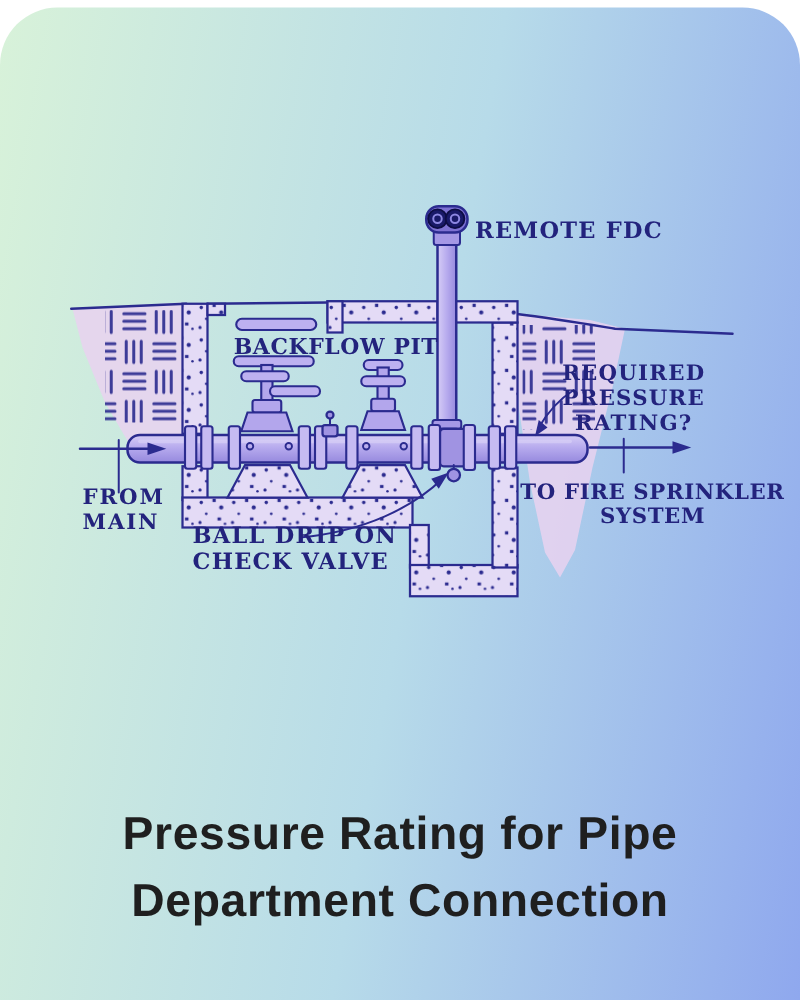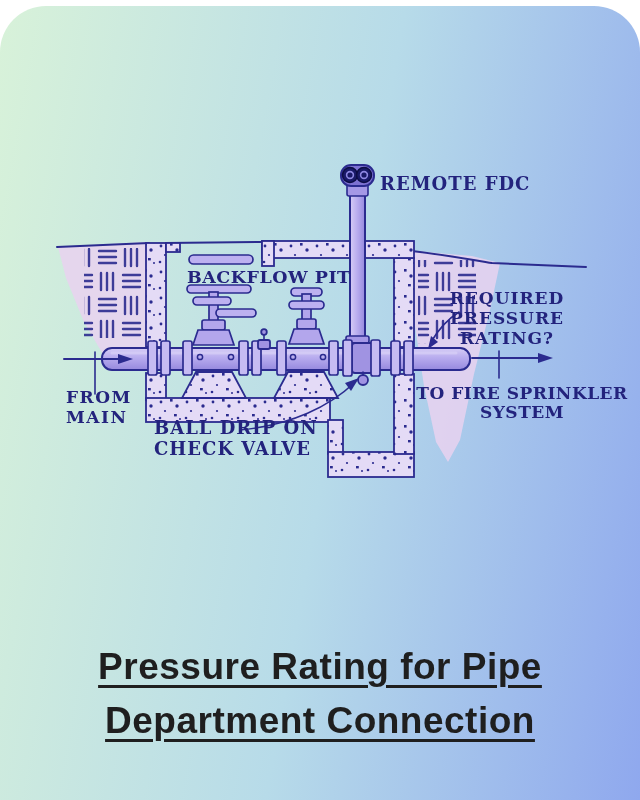--- a/index.html
+++ b/index.html
@@ -27,21 +27,21 @@
   .fitting{fill:#a598e6;stroke:var(--ink);stroke-width:1.6;}
   .valvebody{fill:#a093e2;stroke:var(--ink);stroke-width:1.8;}
   .fdcbody{fill:#7d71d2;stroke:var(--ink);stroke-width:2;}
   .fdccap{fill:#191968;stroke:#0d0d45;stroke-width:1.5;}
   .fdcring{fill:none;stroke:#8d87e2;stroke-width:1.6;}
   .bolt{fill:none;stroke:var(--ink);stroke-width:1.5;}
   text.lbl{fill:var(--label-color);font-family:"DejaVu Serif",serif;font-weight:600;}
   .title{position:absolute;left:0;top:634px;width:640px;text-align:center;
     color:var(--title-color);font-size:37px;line-height:54px;font-weight:600;
     letter-spacing:.5px;}
-  .title-line{text-decoration:underline;text-decoration-thickness:2.5px;text-underline-offset:6px;}
+  .title-line{text-decoration-thickness:2.5px;text-underline-offset:6px;}
 </style>
 </head>
 <body>
 
 <div class="card">
   <div class="diagram-wrap">
     <svg viewBox="0 0 640 520" width="640" height="520">
       <defs>
         <pattern id="conc" width="26" height="26" patternUnits="userSpaceOnUse">
           <rect width="26" height="26" fill="#e4dbf6"></rect>

